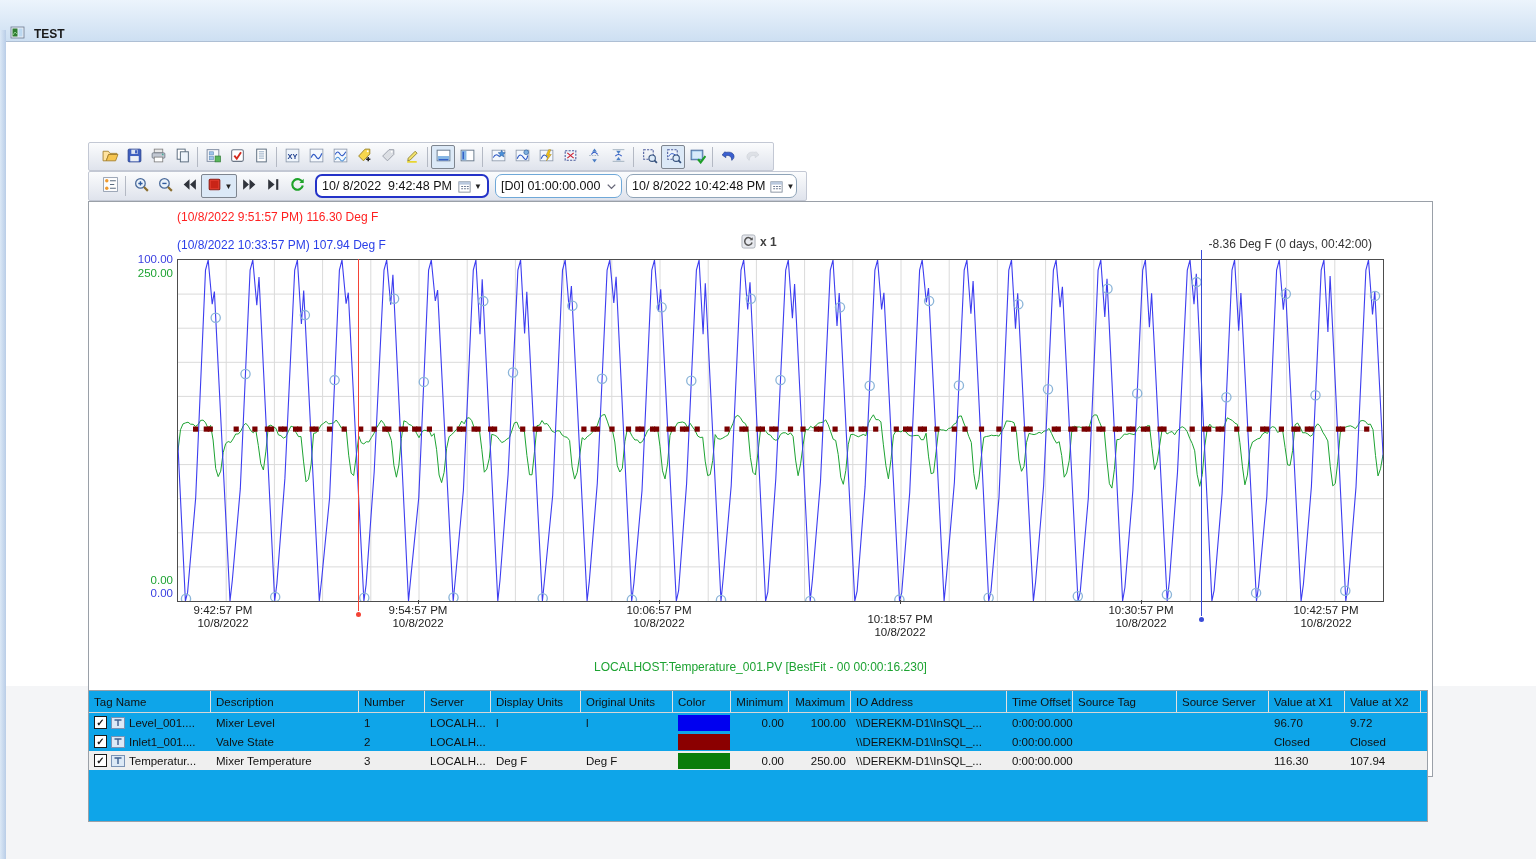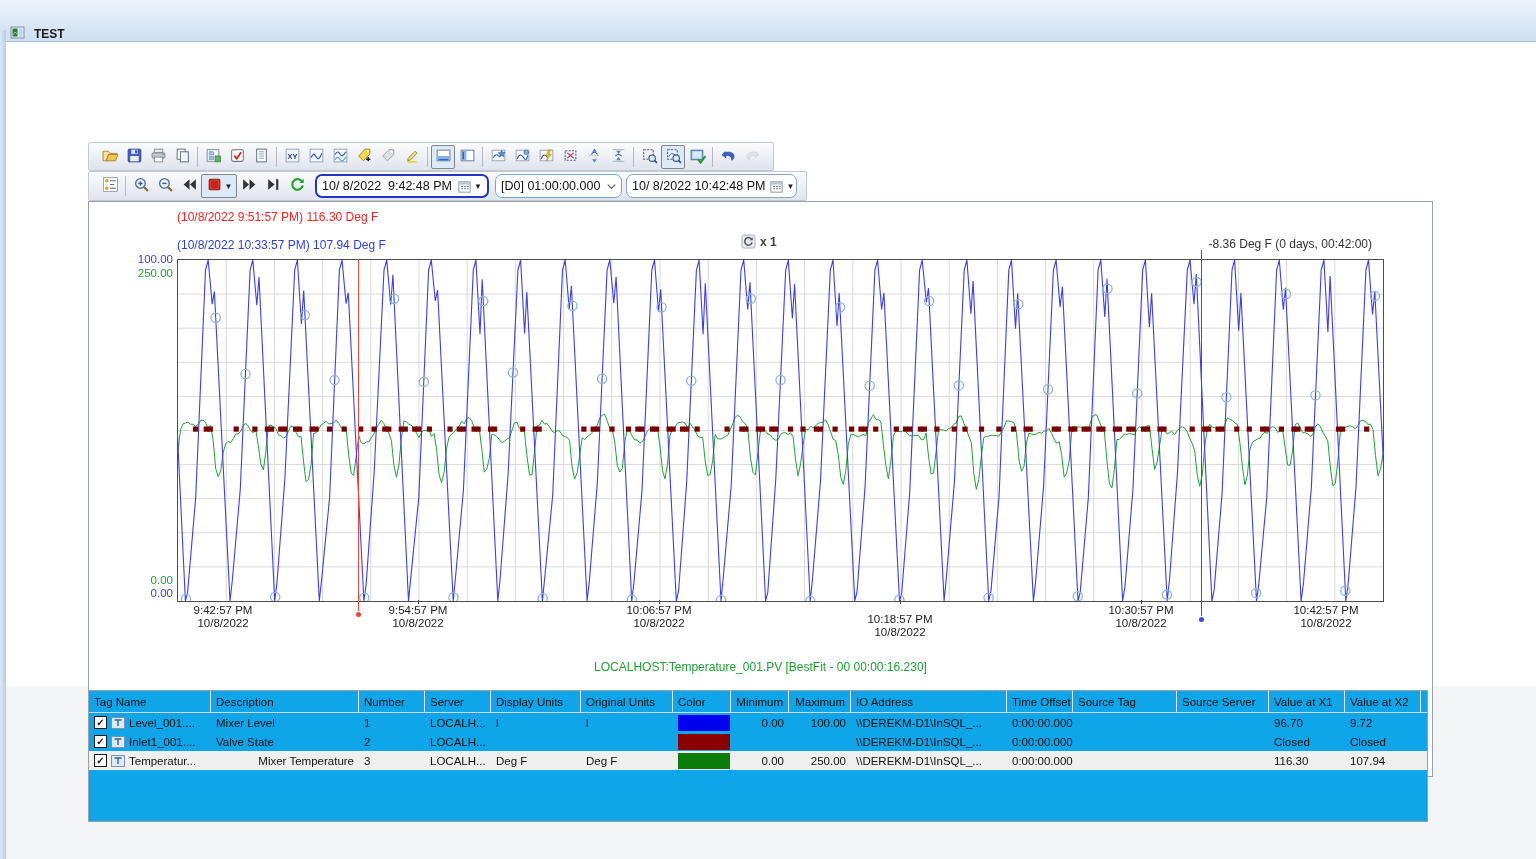--- a/index.html
+++ b/index.html
@@ -636,21 +636,21 @@
         </div>
         <div class="trow sel">
           <div class="td tagcell" style="width: 122px;">
             <span class="cb">✓</span>
             <span style="width:14px;height:12px;flex:none;"><svg viewBox="0 0 14 12">
                 <rect x="0.5" y="0.5" width="13" height="11" fill="#dce9f6" stroke="#7a93b5"></rect>
                 <path d="M3.5 3h7M7 3v6" stroke="#3f5f8f" stroke-width="1.4"></path>
               </svg></span>
             <span>Temperatur...</span>
           </div>
-          <div class="td" style="width: 148px; text-align: right;">Mixer Temperature</div>
+          <div class="td" style="width: 148px;">Mixer Temperature</div>
           <div class="td" style="width: 66px;">3</div>
           <div class="td" style="width: 66px;">LOCALH...</div>
           <div class="td" style="width: 90px;">Deg F</div>
           <div class="td" style="width: 92px;">Deg F</div>
           <div class="td" style="width: 58px;">
             <span class="swatch" style="background:#0b7d0b;display:block;"></span>
           </div>
           <div class="td r" style="width: 58px;">0.00</div>
           <div class="td r" style="width: 62px;">250.00</div>
           <div class="td" style="width: 156px;">\\DEREKM-D1\InSQL_...</div>

